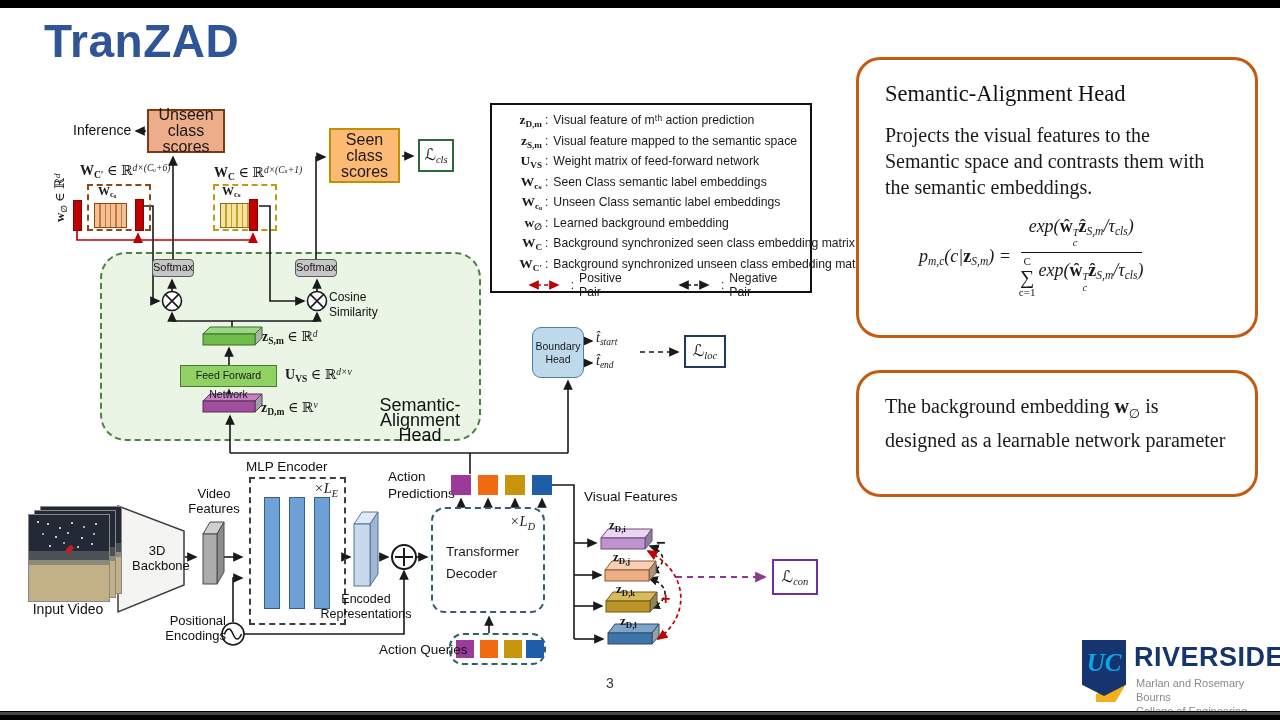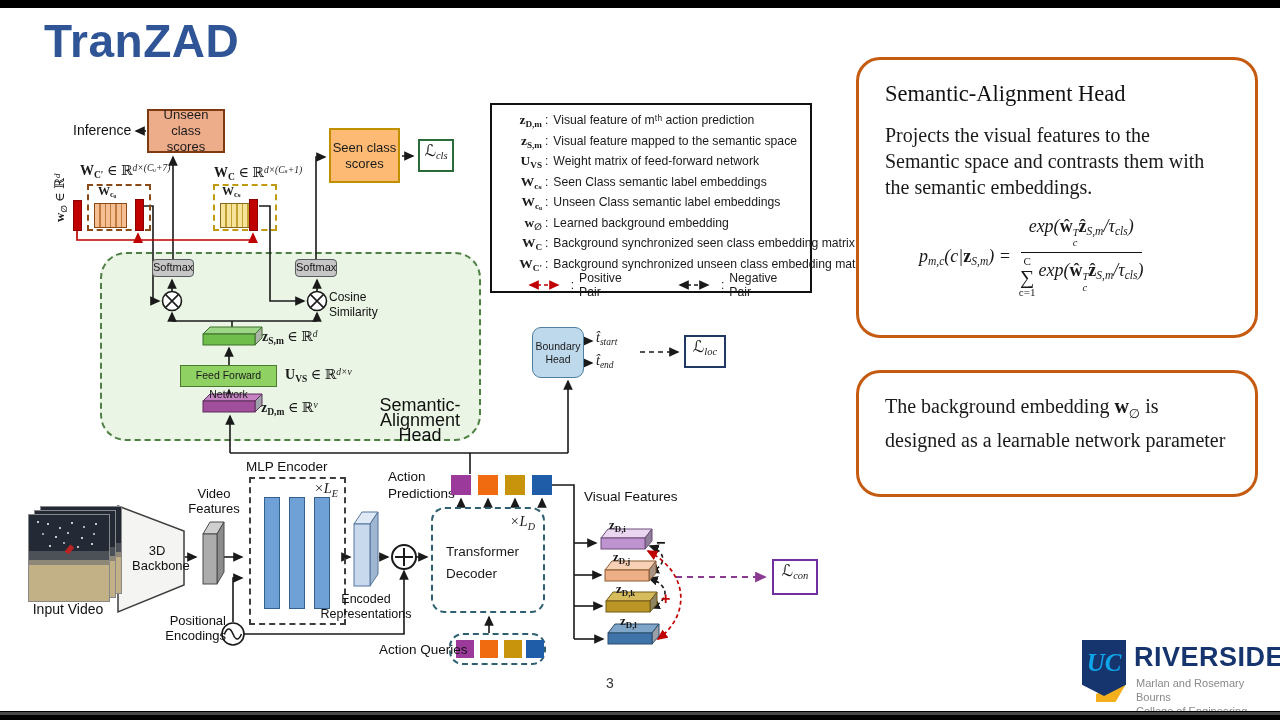--- a/index.html
+++ b/index.html
@@ -27,26 +27,26 @@
           padding:5px 8px 2px 4px;box-sizing:border-box;z-index:5;}
   .lrow{display:flex;align-items:baseline;height:20.5px;}
   .lsym{width:46px;text-align:right;flex:none;}
   .lsym .m{font-size:13.5px;}
   .lsep{margin:0 5px 0 3px;font-size:12px;}
   .ldesc{font-size:12.2px;white-space:nowrap;}
   .lpair{display:flex;align-items:center;height:22px;padding-left:26px;font-size:12.2px;}
   .lpair svg{margin-right:2px;}
   .lpair .gap{width:26px;}
   
-  .scorebox{box-sizing:border-box;font-size:13px;line-height:16px;text-align:center;
+  .scorebox{box-sizing:border-box;font-size:16px;line-height:16px;text-align:center;
             display:flex;flex-direction:column;justify-content:center;z-index:4;}
   .unseen{left:147px;top:109px;width:78px;height:44px;background:#EDAD8B;border:2px solid #7E3B12;}
   .seen{left:329px;top:128px;width:71px;height:55px;background:#fdba74;border:2px solid #BF9000;}
   
-  .loss-box{box-sizing:border-box;display:flex;justify-content:center;background:#fff;z-index:4;}
+  .loss-box{box-sizing:border-box;display:flex;align-items:center;justify-content:center;background:#fff;z-index:4;}
   .loss{font-family:"Liberation Serif","DejaVu Serif","DejaVu Sans",serif;font-style:italic;font-size:16px;}
   .loss sub{font-size:66%;vertical-align:-0.3em;}
   .lcls{left:418px;top:139px;width:36px;height:33px;border:2.5px solid #2D6A39;}
   .lloc{left:684px;top:335px;width:42px;height:33px;border:2.5px solid #1F3864;}
   .lcon{left:772px;top:559px;width:46px;height:36px;border:2.5px solid #7030A0;}
   
   .sah{left:100px;top:252px;width:377px;height:185px;border:2.5px dashed #4E7F43;border-radius:26px;
        background:#EAF5E5;z-index:1;}
   .softmax{box-sizing:border-box;width:42px;height:18px;background:#C6C6C6;border:1.5px solid #5a5a5a;
            border-radius:4px;font-size:11px;text-align:center;line-height:15px;z-index:4;}
@@ -331,21 +331,21 @@
         </svg>
       <span class="lsep">:</span>
         <span>Negative Pair</span>
     </div>
   </div>
 
   <div class="abs rot" style="left:50px;top:222px;z-index:4;">
     <span class="m" style="font-size:13px;"><b>w</b><sub>∅</sub><span class="r"> ∈ ℝ</span><sup>d</sup></span>
   </div>
   <div class="abs m" style="left:80px;top:162px;z-index:4;">
-    <b>W</b><sub>C′</sub><span class="r"> ∈ ℝ</span><sup>d×(Cᵤ+7)</sup>
+    <b>W</b><sub>C′</sub><span class="r"> ∈ ℝ</span><sup>d×(Cᵤ+6)</sup>
   </div>
   <div class="abs m" style="left:214px;top:164px;z-index:4;">
     <b>W</b><sub>C</sub><span class="r"> ∈ ℝ</span><sup>d×(Cₛ+1)</sup>
   </div>
   <div class="abs redbar" style="left:73px;top:200px;width:9px;height:31px;"></div>
   <div class="abs mbox orange" style="left:87px;top:184px;width:64px;height:47px;"></div>
   <div class="abs m" style="left:98px;top:184px;font-size:12px;z-index:4;">
     <b>W</b><sub>cᵤ</sub>
   </div>
   <div class="abs stripes orange" style="left:94px;top:203px;width:33px;height:25px;"></div>

